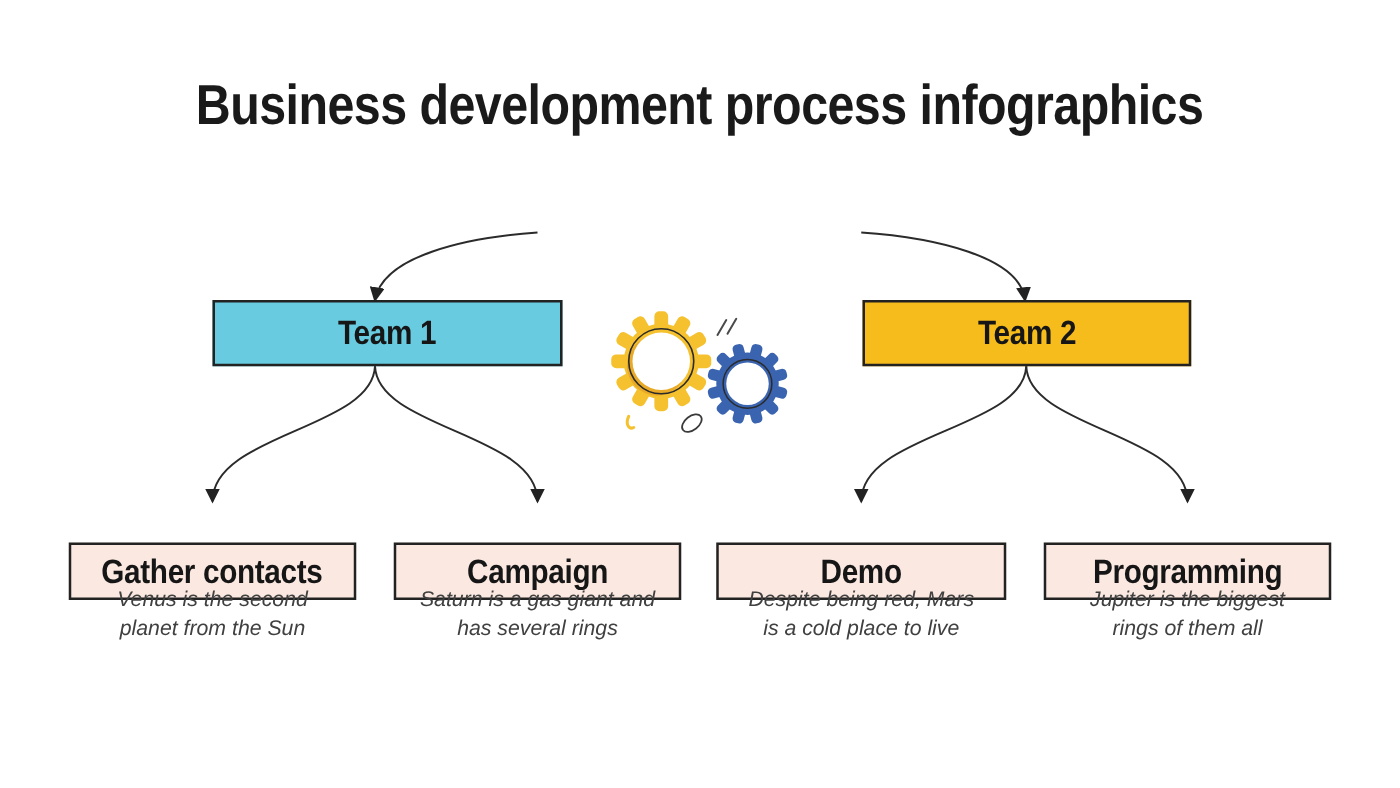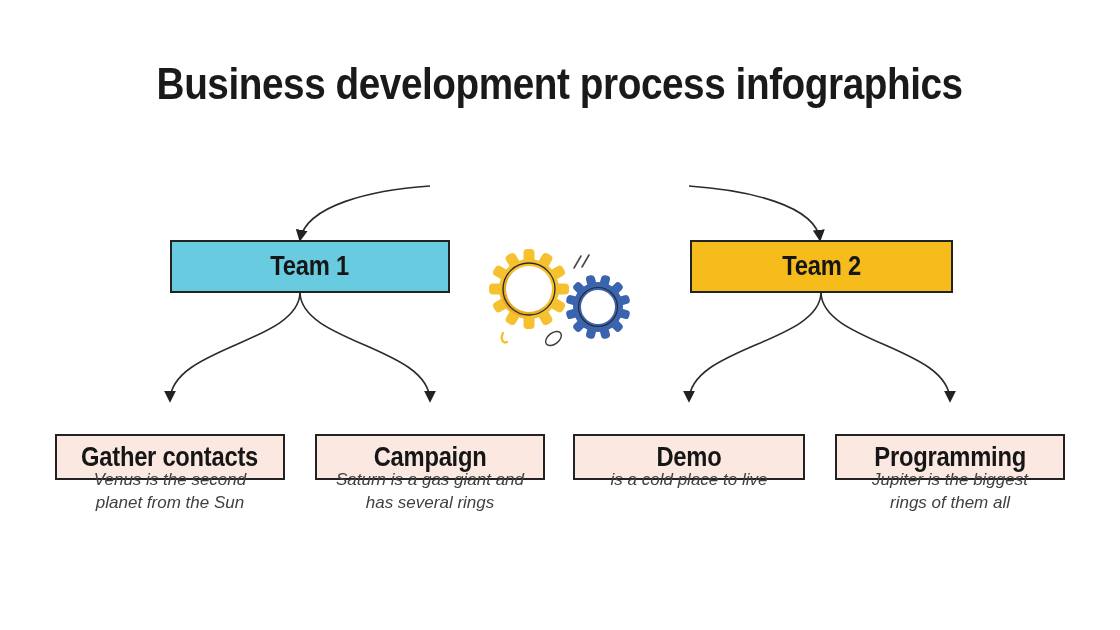--- a/index.html
+++ b/index.html
@@ -98,20 +98,21 @@
 
   <div class="caption cap-0">
     <div>Venus is the second</div>
     <div>planet from the Sun</div>
   </div>
   <div class="caption cap-1">
     <div>Saturn is a gas giant and</div>
     <div>has several rings</div>
   </div>
   <div class="caption cap-2">
+    <div>Despite being red, Mars</div>
     <div>is a cold place to live</div>
   </div>
   <div class="caption cap-3">
     <div>Jupiter is the biggest</div>
     <div>rings of them all</div>
   </div>
 
   <svg class="overlay" width="1120" height="630" viewBox="0 0 1120 630">
     <defs>
       <marker id="arrow" viewBox="0 0 10 10" refX="8.5" refY="5" markerWidth="7.5" markerHeight="7.5" orient="auto">

